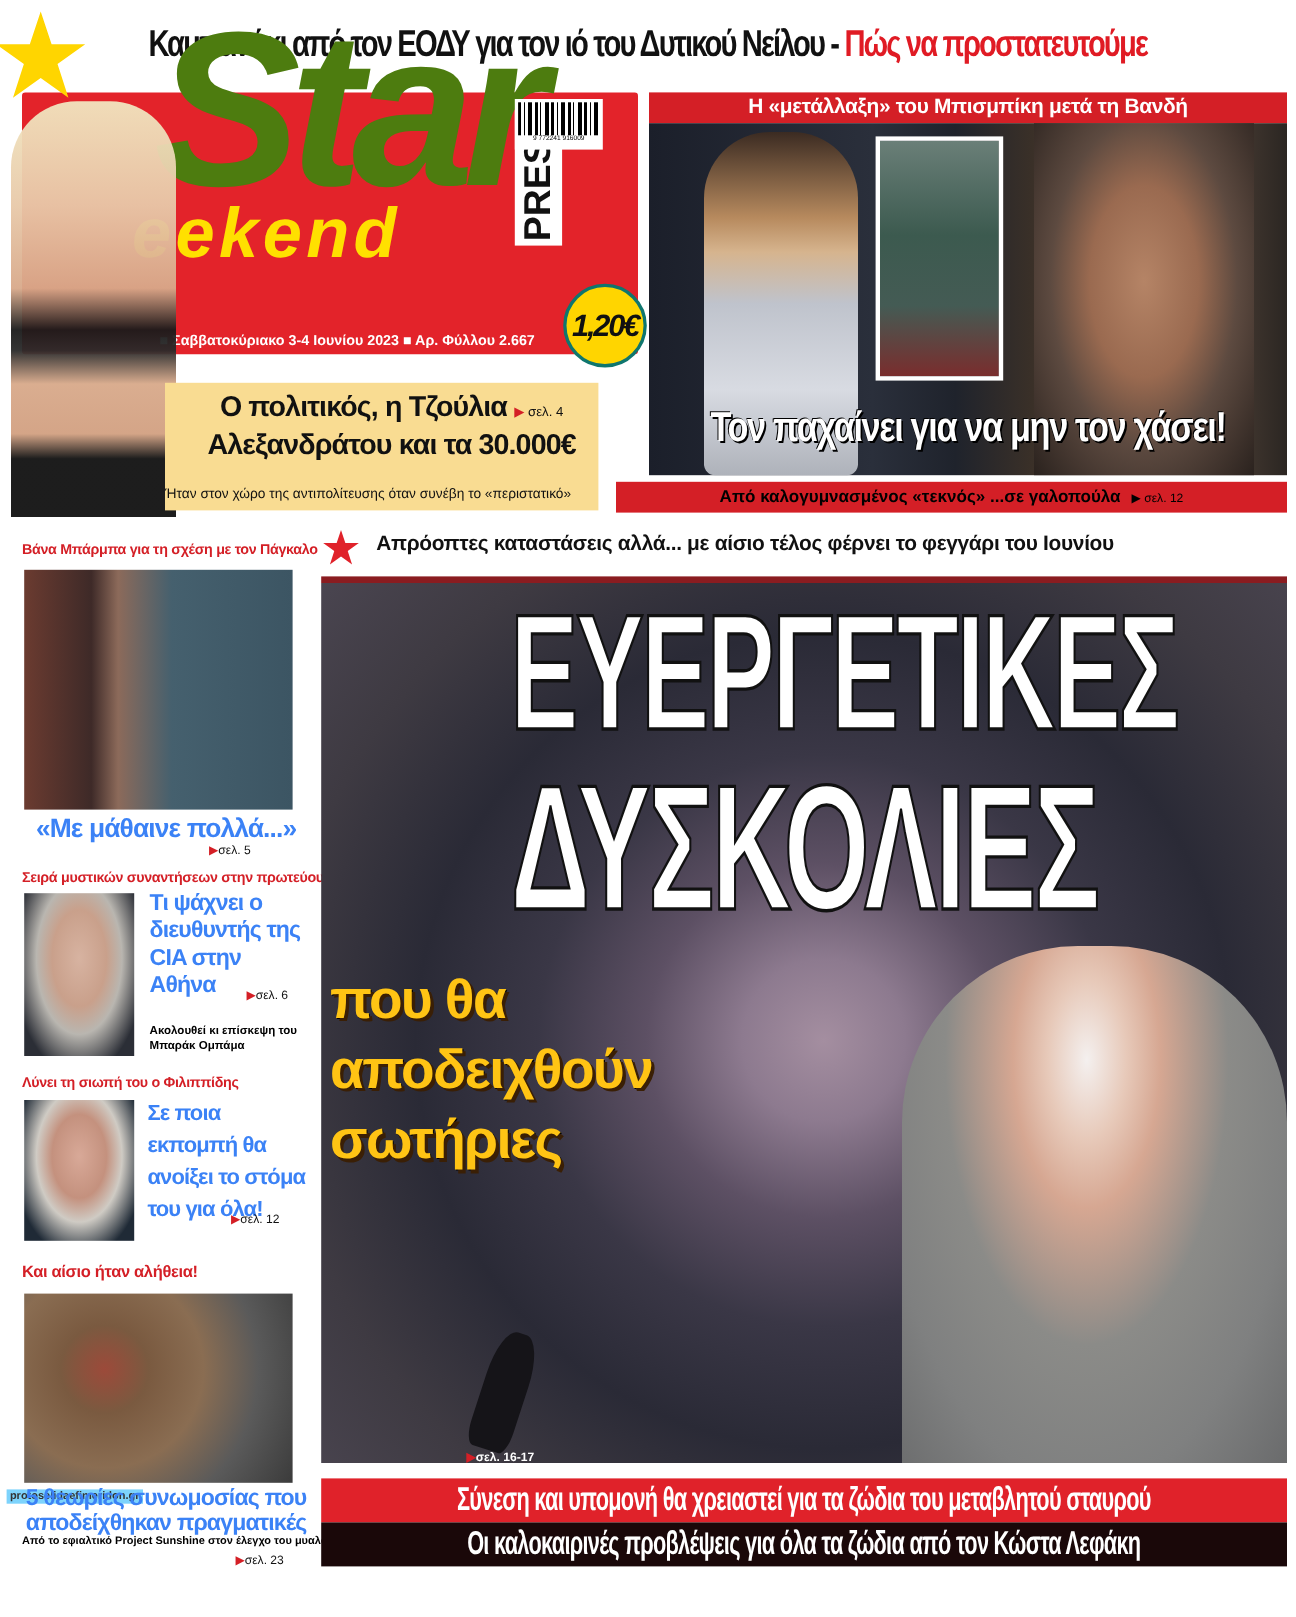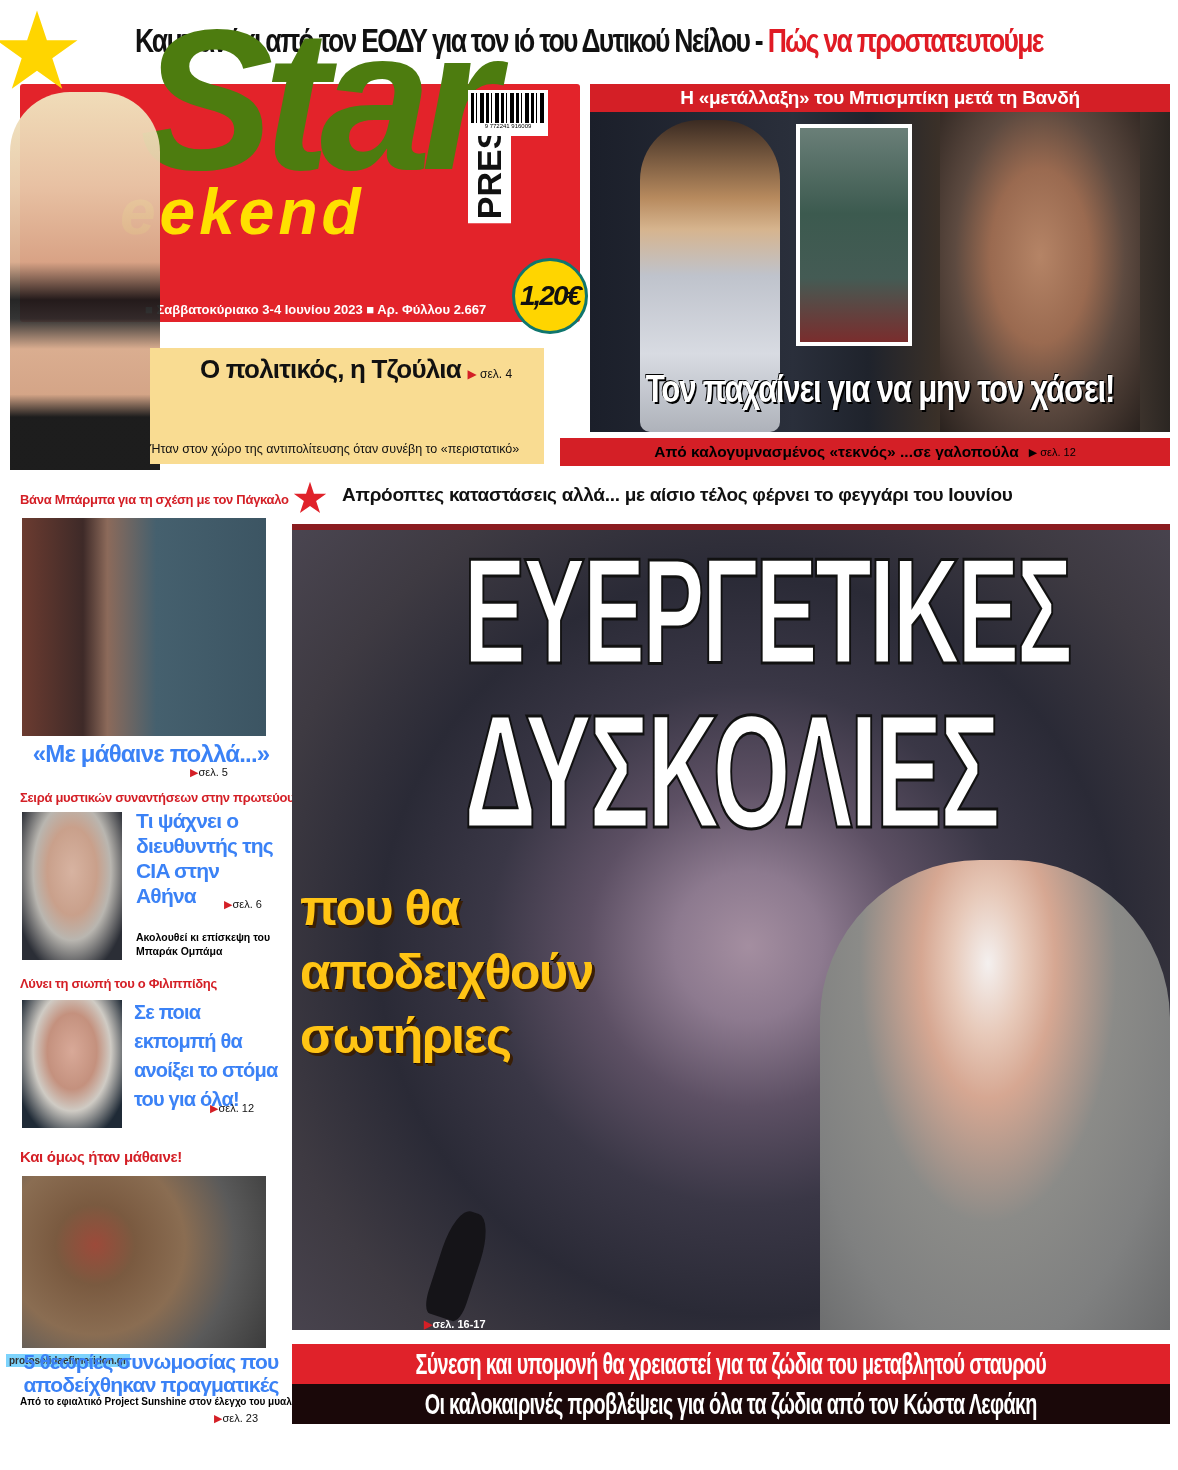--- a/index.html
+++ b/index.html
@@ -105,20 +105,21 @@
   <div class="bars"></div>
   <div class="num">9 772241 916009</div>
 </div>
 <div id="issue-line" class="abs">■ Σαββατοκύριακο 3-4 Ιουνίου 2023 ■ Αρ. Φύλλου 2.667</div>
 <div id="cover-model" class="abs"></div>
 <div id="price" class="abs">1,20€</div>
 
 <div id="pol-box" class="abs"></div>
 <div id="pol-title" class="abs cond">
   <span>Ο πολιτικός, η Τζούλια</span> <span class="sel sel-tag"><span class="arrow">▶</span> <span>σελ. 4</span></span><br>
+  <span>Αλεξανδράτου και τα 30.000€</span>
 </div>
 <div id="pol-sub" class="abs">Ήταν στον χώρο της αντιπολίτευσης όταν συνέβη το «περιστατικό»</div>
 
 <div id="rt-strap" class="abs">Η «μετάλλαξη» του Μπισμπίκη μετά τη Βανδή</div>
 <div id="rt-photo" class="abs"></div>
 <div id="rt-woman" class="abs"></div>
 <div id="rt-inset" class="abs"></div>
 <div id="rt-man" class="abs"></div>
 <div id="rt-headline" class="abs cond">Τον παχαίνει για να μην τον χάσει!</div>
 <div id="rt-deck" class="abs">
@@ -135,21 +136,21 @@
 <div id="lc2-photo" class="lc-photo"></div>
 <div id="lc2-head" class="lc-head cond">Τι ψάχνει ο διευθυντής της CIA στην Αθήνα</div>
 <div id="lc2-sel" class="abs sel-tag"><span class="arrow">▶</span><span>σελ. 6</span></div>
 <div id="lc2-sub" class="abs">Ακολουθεί κι επίσκεψη του Μπαράκ Ομπάμα</div>
 
 <div class="lc-kicker cond" style="top:976px;">Λύνει τη σιωπή του ο Φιλιππίδης</div>
 <div id="lc3-photo" class="lc-photo"></div>
 <div id="lc3-head" class="lc-head cond">Σε ποια εκπομπή θα ανοίξει το στόμα του για όλα!</div>
 <div id="lc3-sel" class="abs sel-tag"><span class="arrow">▶</span><span>σελ. 12</span></div>
 
-<div class="lc-kicker cond" style="top:1148px; font-size:15px;">Και όμως ήταν μάθαινε!</div>
+<div class="lc-kicker cond" style="top:1148px; font-size:15px;">Και αίσιο ήταν αλήθεια!</div>
 <div id="lc4-photo" class="lc-photo"></div>
 <div id="watermark" class="abs">protoselidaefimeridon.gr</div>
 <div id="lc4-head" class="lc-head cond">5 θεωρίες συνωμοσίας που αποδείχθηκαν πραγματικές</div>
 <div id="lc4-sub" class="abs">Από το εφιαλτικό Project Sunshine στον έλεγχο του μυαλού</div>
 <div id="lc4-sel" class="abs sel-tag"><span class="arrow">▶</span><span>σελ. 23</span></div>
 
 <svg id="main-kicker-star" class="abs" viewBox="0 0 100 100">
     <polygon points="50,5 61,38 95,38 67,58 78,92 50,72 22,92 33,58 5,38 39,38" fill="#e0222a"></polygon>
   </svg>
 <div id="main-kicker" class="abs cond">Απρόοπτες καταστάσεις αλλά... με αίσιο τέλος φέρνει το φεγγάρι του Ιουνίου</div>

